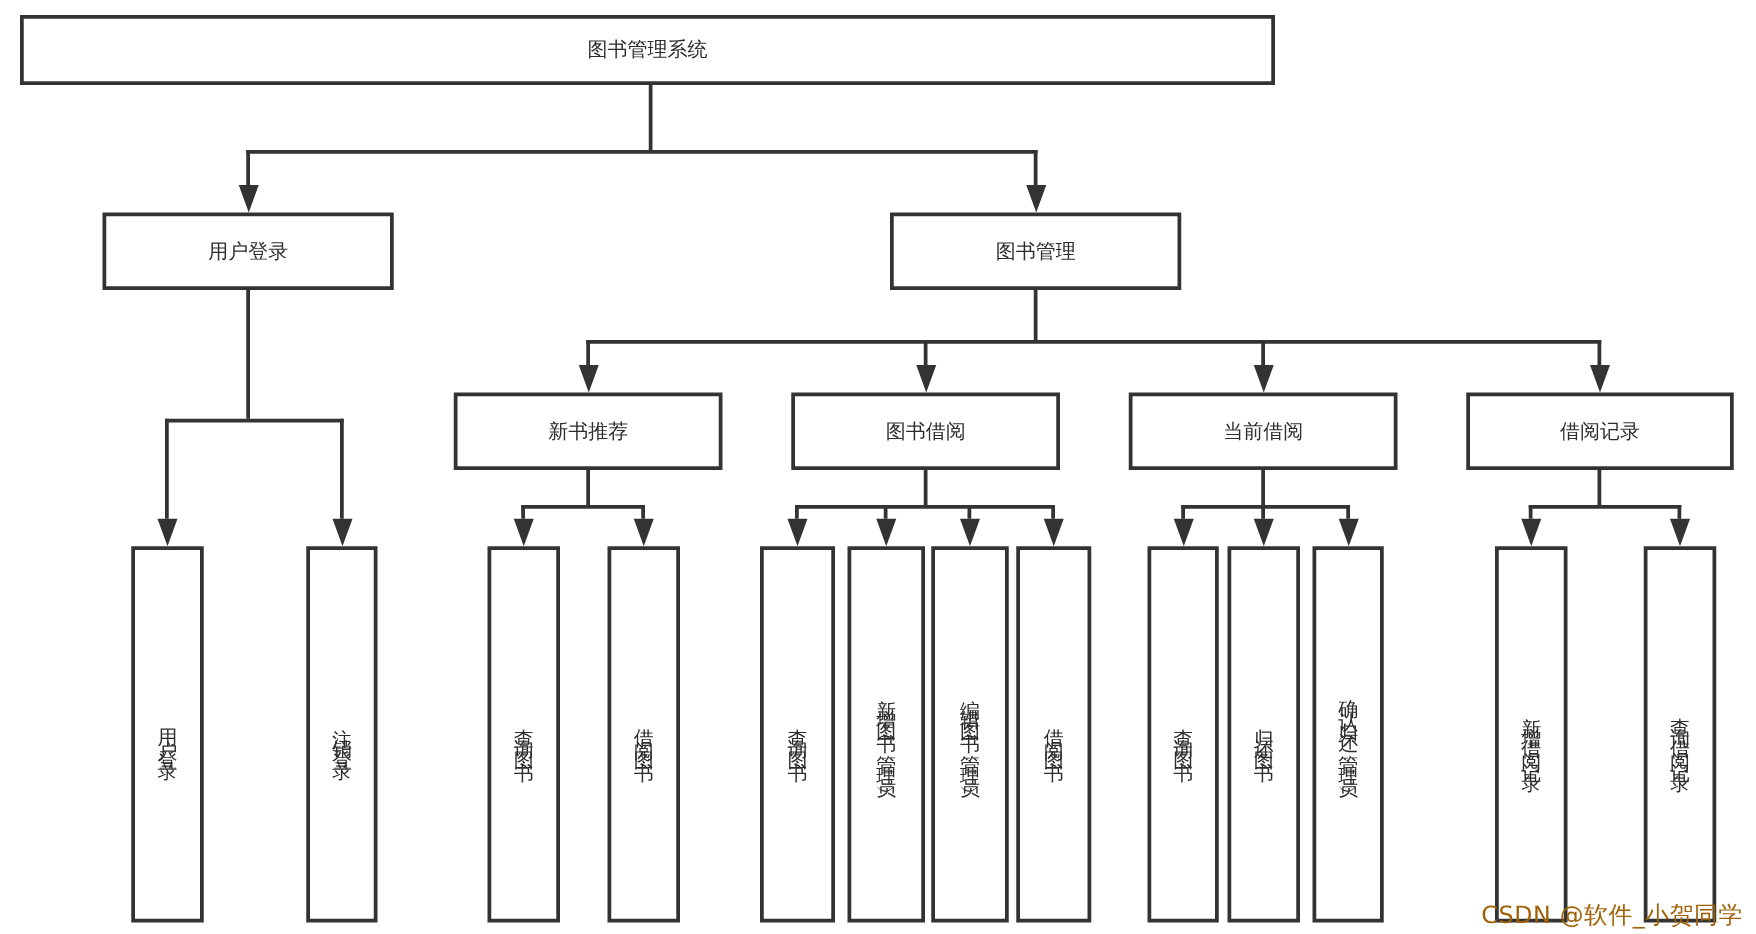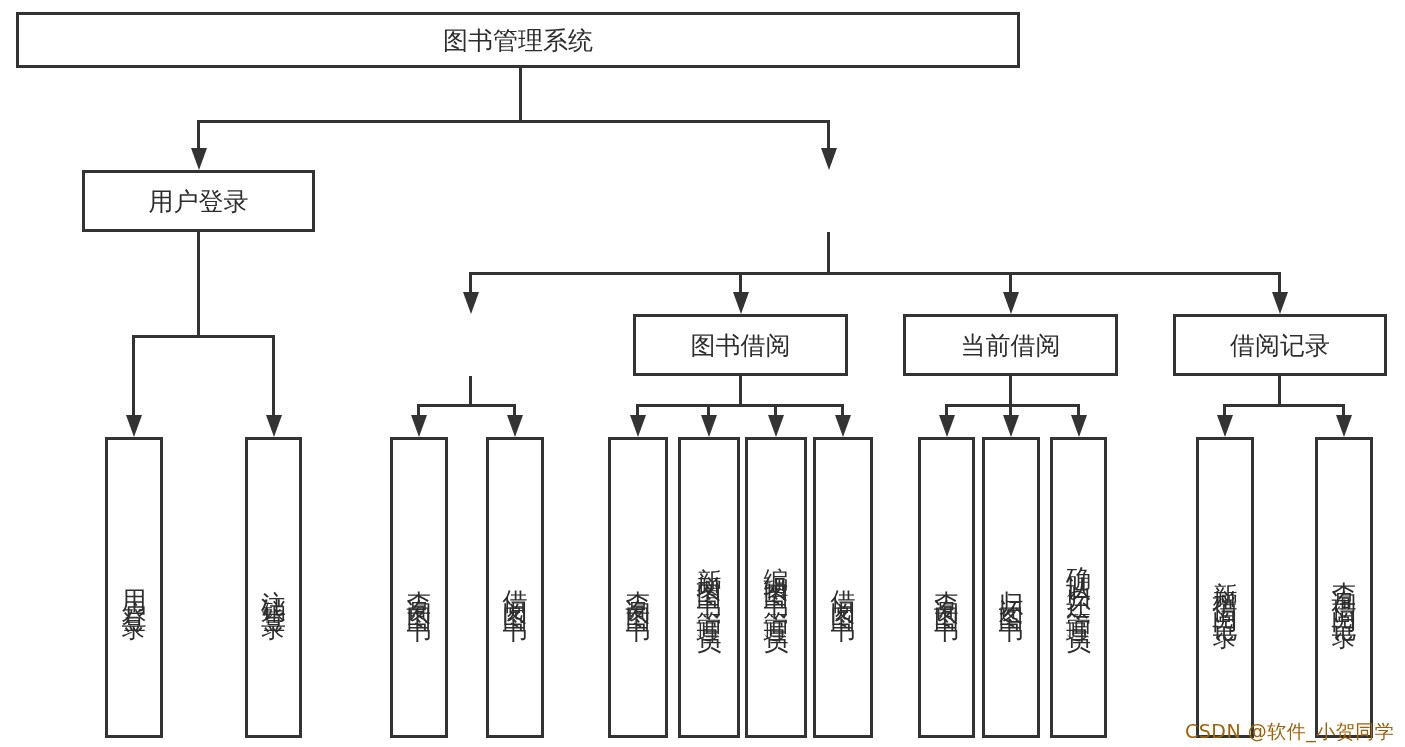--- a/index.html
+++ b/index.html
@@ -13,21 +13,21 @@
     overflow: hidden;
   }
 
   
   .box {
     position: absolute;
     box-sizing: border-box;
     border: 3px solid #333333;
     background: #ffffff;
     color: #2d2d2d;
-    font-size: 25px;
+    font-size: 16px;
     display: flex;
     align-items: center;
     justify-content: center;
     white-space: nowrap;
   }
 
   
   .vbox {
     writing-mode: vertical-rl;
     text-orientation: mixed;
@@ -72,33 +72,39 @@
   </div>
 
   <div class="v" style="left:519px; top:68px; height:52px;"></div>
   <div class="h" style="left:197px; top:120px; width:633px;"></div>
   <div class="arrow" style="left:197px; top:120px; height:28px;"></div>
   <div class="arrow" style="left:827px; top:120px; height:28px;"></div>
 
   <div class="box" style="left:82px; top:170px; width:233px; height:62px;">
     <span>用户登录</span>
   </div>
+  <div class="box" style="left:712px; top:170px; width:233px; height:62px;">
+    <span>图书管理</span>
+  </div>
 
   <div class="v" style="left:197px; top:232px; height:103px;"></div>
   <div class="h" style="left:132px; top:335px; width:143px;"></div>
   <div class="arrow" style="left:132px; top:335px; height:80px;"></div>
   <div class="arrow" style="left:272px; top:335px; height:80px;"></div>
 
   <div class="v" style="left:827px; top:232px; height:40px;"></div>
   <div class="h" style="left:469px; top:272px; width:812px;"></div>
   <div class="arrow" style="left:469px; top:272px; height:20px;"></div>
   <div class="arrow" style="left:739px; top:272px; height:20px;"></div>
   <div class="arrow" style="left:1009px; top:272px; height:20px;"></div>
   <div class="arrow" style="left:1278px; top:272px; height:20px;"></div>
 
+  <div class="box" style="left:363px; top:314px; width:215px; height:62px;">
+    <span>新书推荐</span>
+  </div>
   <div class="box" style="left:633px; top:314px; width:215px; height:62px;">
     <span>图书借阅</span>
   </div>
   <div class="box" style="left:903px; top:314px; width:215px; height:62px;">
     <span>当前借阅</span>
   </div>
   <div class="box" style="left:1173px; top:314px; width:214px; height:62px;">
     <span>借阅记录</span>
   </div>
 

